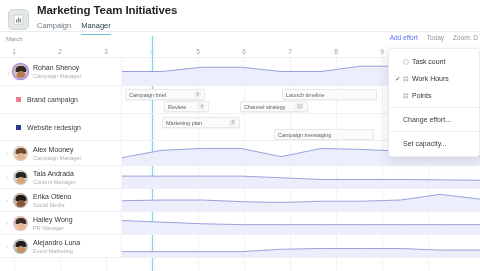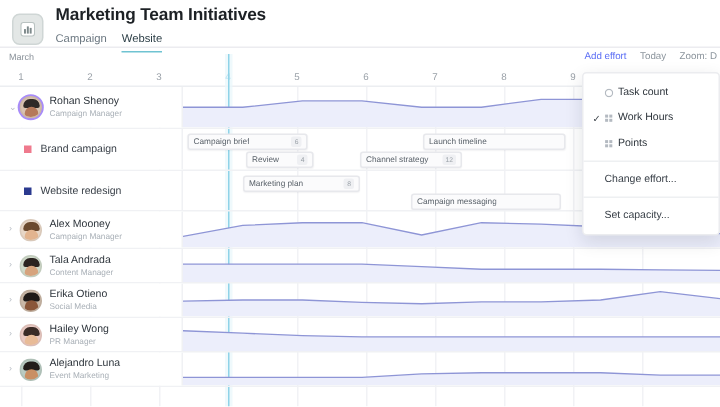--- a/index.html
+++ b/index.html
@@ -131,21 +131,21 @@
         <rect x="1" y="1" width="9" height="9" rx="1.6" fill="#fff" stroke="#b9c2c1" stroke-width="0.7"></rect>
         <rect x="3" y="5.4" width="1.3" height="3" fill="#7e8a8c"></rect>
         <rect x="4.9" y="3.6" width="1.3" height="4.8" fill="#7e8a8c"></rect>
         <rect x="6.8" y="4.6" width="1.3" height="3.8" fill="#7e8a8c"></rect>
       </svg>
     </div>
     <div class="title-block">
       <div class="proj-title">Marketing Team Initiatives</div>
       <div class="tabs">
         <div class="tab">Campaign</div>
-        <div class="tab active">Website</div>
+        <div class="tab active">Manager</div>
       </div>
     </div>
   </div>
   <div class="header-sep"></div>
 
   <div class="toolbar">
     <span class="item link">Add effort</span>
     <span class="item">Today</span>
     <span class="item">Zoom: D</span>
   </div>

